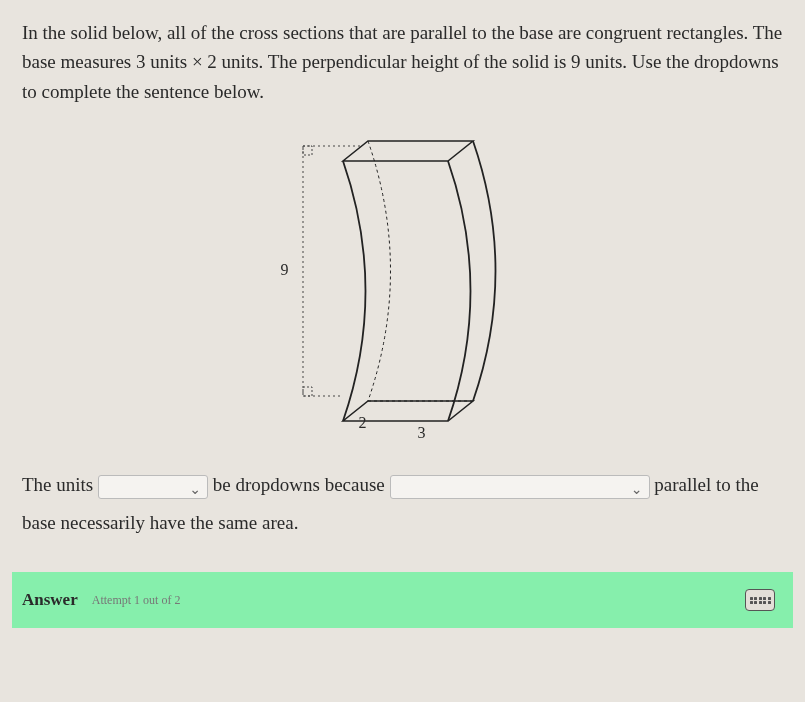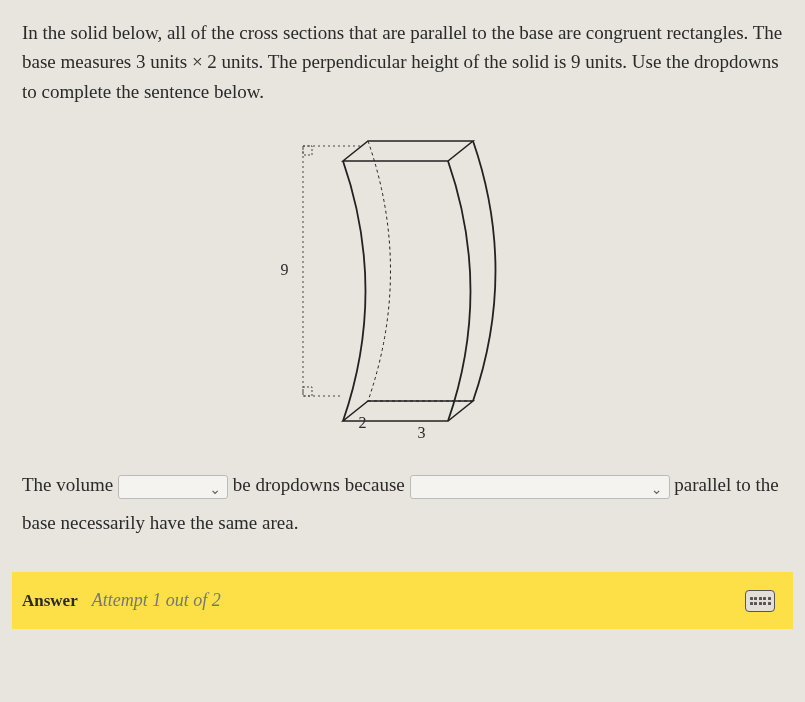--- a/index.html
+++ b/index.html
@@ -66,36 +66,35 @@
     .dropdown.large { width: 260px; }
     .dropdown::after {
       content: "⌄";
       position: absolute;
       right: 6px;
       top: 0px;
       color: #666;
       font-size: 14px;
     }
     .answer-section {
-      background: #fde047;
+      background: #86efac;
       padding: 18px 10px;
       margin: 0 -10px;
       display: flex;
       align-items: center;
       gap: 14px;
       position: relative;
     }
     .answer-label {
       font-weight: bold;
       font-size: 17px;
     }
     .attempt {
-      font-size: 18px;
+      font-size: 12px;
       color: #777;
-      font-style: italic;
     }
     .keypad-icon {
       position: absolute;
       right: 18px;
       width: 30px;
       height: 22px;
       border: 1.5px solid #555;
       border-radius: 4px;
       display: flex;
       flex-wrap: wrap;
@@ -142,21 +141,21 @@
 
       <path d="M 95 15 Q 140 145 95 275" fill="none" stroke="#222" stroke-width="1" stroke-dasharray="3,3"></path>
     </svg>
     <div class="label-9">9</div>
     <div class="label-2">2</div>
     <div class="label-3">3</div>
   </div>
 </div>
 
 <div class="sentence">
-  <span>The volume </span>
+  <span>The units </span>
   <span class="dropdown small"></span>
   <span> be dropdowns because </span>
   <span class="dropdown large"></span>
   <span> parallel to the base necessarily have the same area.</span>
 </div>
 
 <div class="answer-section">
   <span class="answer-label">Answer</span>
   <span class="attempt">Attempt 1 out of 2</span>
   <div class="keypad-icon">

